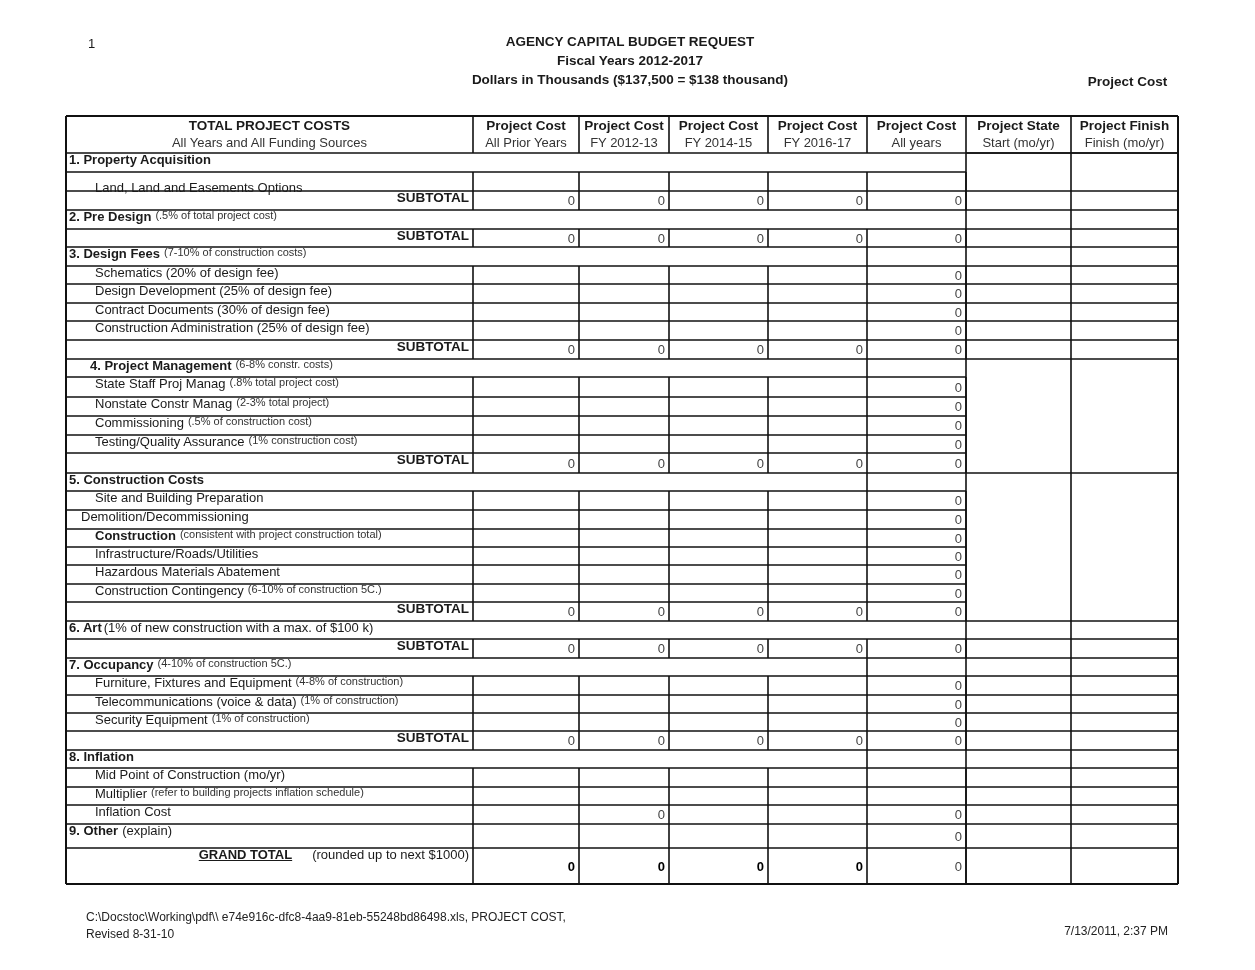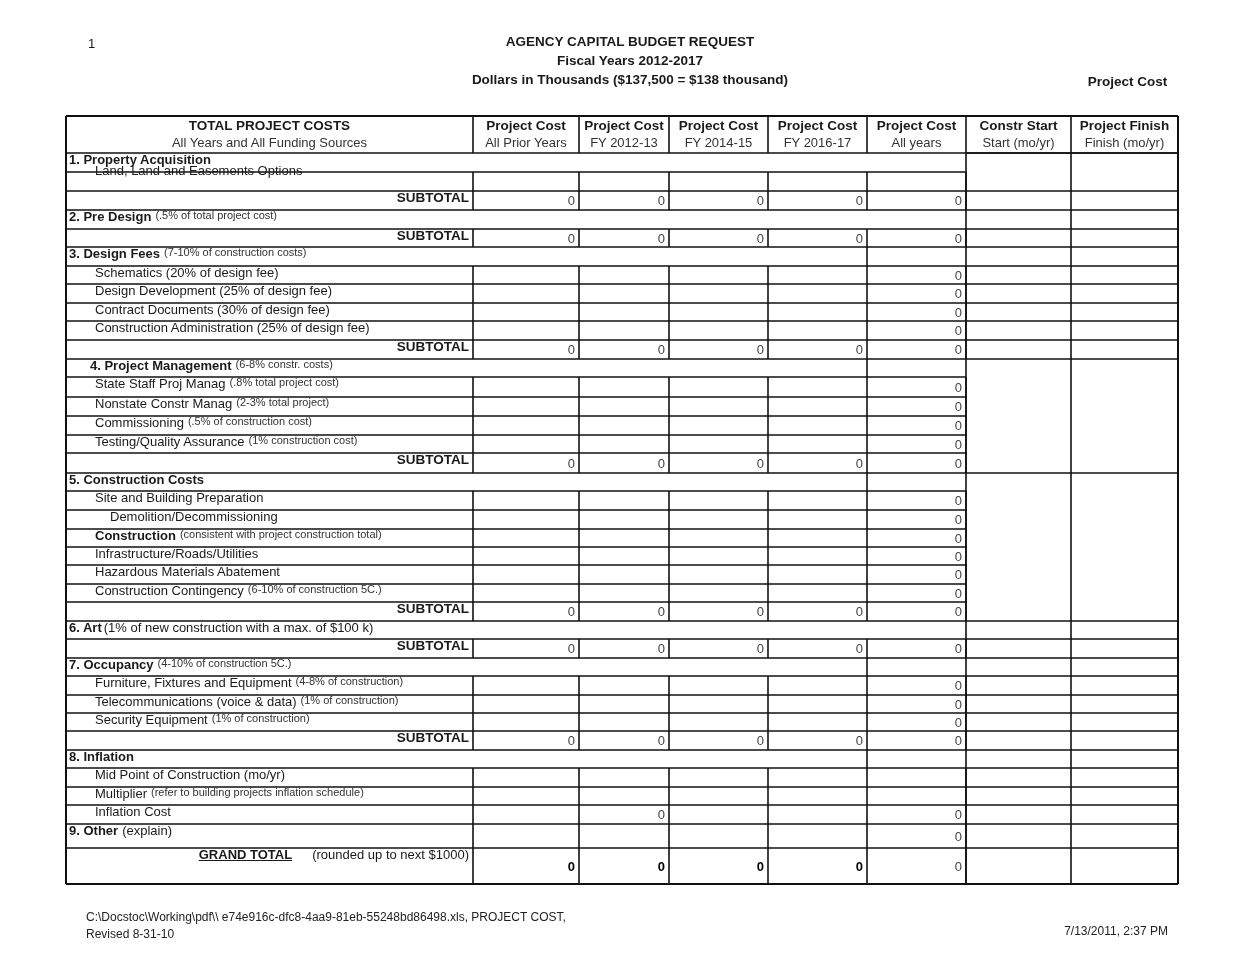--- a/index.html
+++ b/index.html
@@ -324,21 +324,21 @@
     </div>
     <div class="cell hdr" style="left: 768px; top: 116px; width: 99px; height: 37px;">
       <b>Project Cost</b>
       <span>FY 2016-17</span>
     </div>
     <div class="cell hdr" style="left: 867px; top: 116px; width: 99px; height: 37px;">
       <b>Project Cost</b>
       <span>All years</span>
     </div>
     <div class="cell hdr" style="left: 966px; top: 116px; width: 105px; height: 37px;">
-      <b>Constr Start</b>
+      <b>Project State</b>
       <span>Start (mo/yr)</span>
     </div>
     <div class="cell hdr" style="left: 1071px; top: 116px; width: 107px; height: 37px;">
       <b>Project Finish</b>
       <span>Finish (mo/yr)</span>
     </div>
     <div class="cell " style="left: 967px; top: 154px; width: 103px; height: 36px;"></div>
     <div class="cell " style="left: 1072px; top: 154px; width: 105px; height: 36px;"></div>
     <div class="cell " style="left: 967px; top: 192px; width: 103px; height: 17px;"></div>
     <div class="cell " style="left: 1072px; top: 192px; width: 105px; height: 17px;"></div>
@@ -384,21 +384,21 @@
     <div class="cell " style="left: 1072px; top: 788px; width: 105px; height: 16px;"></div>
     <div class="cell " style="left: 967px; top: 806px; width: 103px; height: 17px;"></div>
     <div class="cell " style="left: 1072px; top: 806px; width: 105px; height: 17px;"></div>
     <div class="cell " style="left: 967px; top: 825px; width: 103px; height: 22px;"></div>
     <div class="cell " style="left: 1072px; top: 825px; width: 105px; height: 22px;"></div>
     <div class="cell " style="left: 967px; top: 849px; width: 103px; height: 34px;"></div>
     <div class="cell " style="left: 1072px; top: 849px; width: 105px; height: 34px;"></div>
     <div class="cell label" style="left: 66px; top: 153px; width: 900px; height: 19px;">
       <b>1. Property Acquisition</b>
     </div>
-    <div class="cell label indent" style="left: 66px; top: 164px; width: 407px; height: 19px;">
+    <div class="cell label indent" style="left: 66px; top: 181px; width: 407px; height: 19px;">
       <span>Land, Land and Easements Options</span>
     </div>
     <div class="cell num" style="left: 473px; top: 172px; width: 106px; height: 19px;"></div>
     <div class="cell num" style="left: 579px; top: 172px; width: 90px; height: 19px;"></div>
     <div class="cell num" style="left: 669px; top: 172px; width: 99px; height: 19px;"></div>
     <div class="cell num" style="left: 768px; top: 172px; width: 99px; height: 19px;"></div>
     <div class="cell num" style="left: 867px; top: 172px; width: 99px; height: 19px;"></div>
     <div class="cell label sub" style="left: 66px; top: 191px; width: 407px; height: 19px;">
       <span>SUBTOTAL</span>
     </div>
@@ -573,21 +573,21 @@
     <div class="cell label indent" style="left: 66px; top: 491px; width: 407px; height: 19px;">
       <span>Site and Building Preparation</span>
     </div>
     <div class="cell num" style="left: 473px; top: 491px; width: 106px; height: 19px;"></div>
     <div class="cell num" style="left: 579px; top: 491px; width: 90px; height: 19px;"></div>
     <div class="cell num" style="left: 669px; top: 491px; width: 99px; height: 19px;"></div>
     <div class="cell num" style="left: 768px; top: 491px; width: 99px; height: 19px;"></div>
     <div class="cell num" style="left: 867px; top: 491px; width: 99px; height: 19px;">
       <span>0</span>
     </div>
-    <div class="cell label indent" style="left: 81px; top: 510px; width: 407px; height: 19px;">
+    <div class="cell label indent" style="left: 52px; top: 510px; width: 407px; height: 19px;">
       <span>Demolition/Decommissioning</span>
     </div>
     <div class="cell num" style="left: 473px; top: 510px; width: 106px; height: 19px;"></div>
     <div class="cell num" style="left: 579px; top: 510px; width: 90px; height: 19px;"></div>
     <div class="cell num" style="left: 669px; top: 510px; width: 99px; height: 19px;"></div>
     <div class="cell num" style="left: 768px; top: 510px; width: 99px; height: 19px;"></div>
     <div class="cell num" style="left: 867px; top: 510px; width: 99px; height: 19px;">
       <span>0</span>
     </div>
     <div class="cell label indent" style="left: 66px; top: 529px; width: 407px; height: 18px;">

